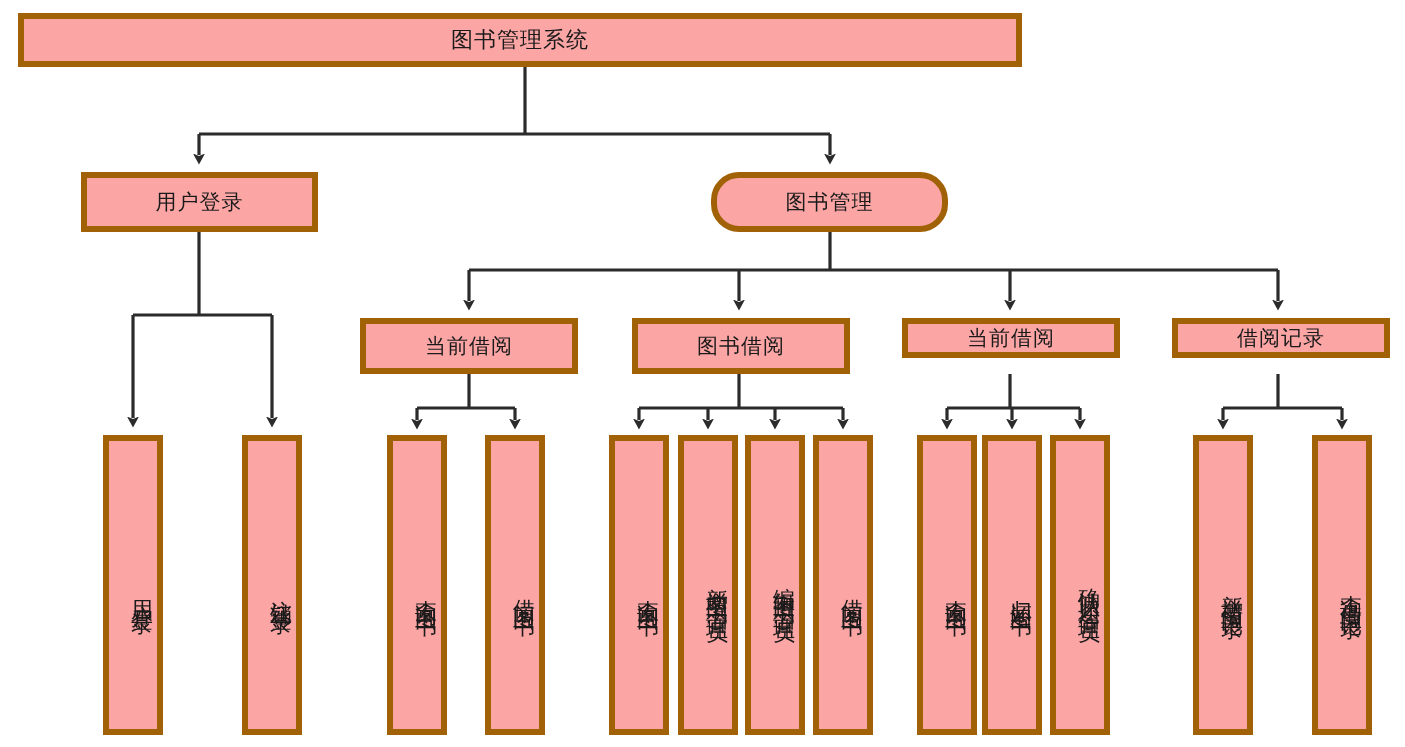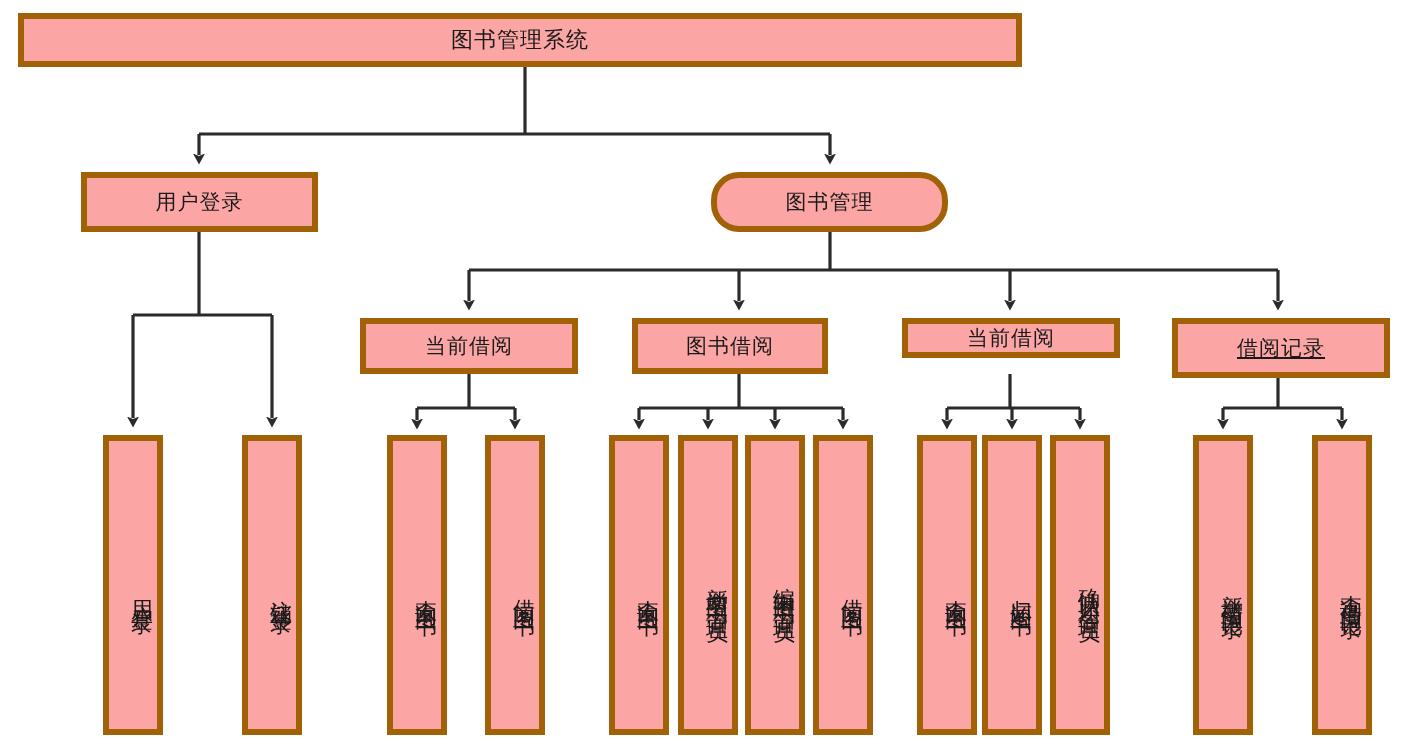--- a/index.html
+++ b/index.html
@@ -118,23 +118,23 @@
       <path d="M1342,408 L1342,420" marker-end="url(#arrow)"></path>
     </g>
   </svg>
 
   <div class="node horiz root" id="node-root" style="left: 18px; top: 13px; width: 1004px; height: 54px;">图书管理系统</div>
 
   <div class="node horiz" id="node-l2-0" style="left: 81px; top: 172px; width: 237px; height: 60px;">用户登录</div>
   <div class="node horiz" id="node-l2-1" style="left: 711px; top: 172px; width: 237px; height: 60px; border-radius: 28px;">图书管理</div>
 
   <div class="node horiz" id="node-l3-0" style="left: 360px; top: 318px; width: 218px; height: 56px;">当前借阅</div>
-  <div class="node horiz" id="node-l3-1" style="left: 632px; top: 318px; width: 196px; height: 56px;">图书借阅</div>
+  <div class="node horiz" id="node-l3-1" style="left: 632px; top: 318px; width: 218px; height: 56px;">图书借阅</div>
   <div class="node horiz" id="node-l3-2" style="left: 902px; top: 318px; width: 218px; height: 40px;">当前借阅</div>
-  <div class="node horiz" id="node-l3-3" style="left: 1172px; top: 318px; width: 218px; height: 60px; text-decoration: underline;">借阅记录</div>
+  <div class="node horiz" id="node-l3-3" style="left: 1172px; top: 318px; width: 218px; height: 40px;">借阅记录</div>
 
   <div class="node vert" id="node-leaf-0" style="left: 103px; top: 435px; width: 60px; height: 300px;">
       <span class="vlabel">用户登录</span>
     </div>
   <div class="node vert" id="node-leaf-1" style="left: 242px; top: 435px; width: 60px; height: 300px;">
       <span class="vlabel">注销登录</span>
     </div>
   <div class="node vert" id="node-leaf-2" style="left: 387px; top: 435px; width: 60px; height: 300px;">
       <span class="vlabel">查询图书</span>
     </div>

